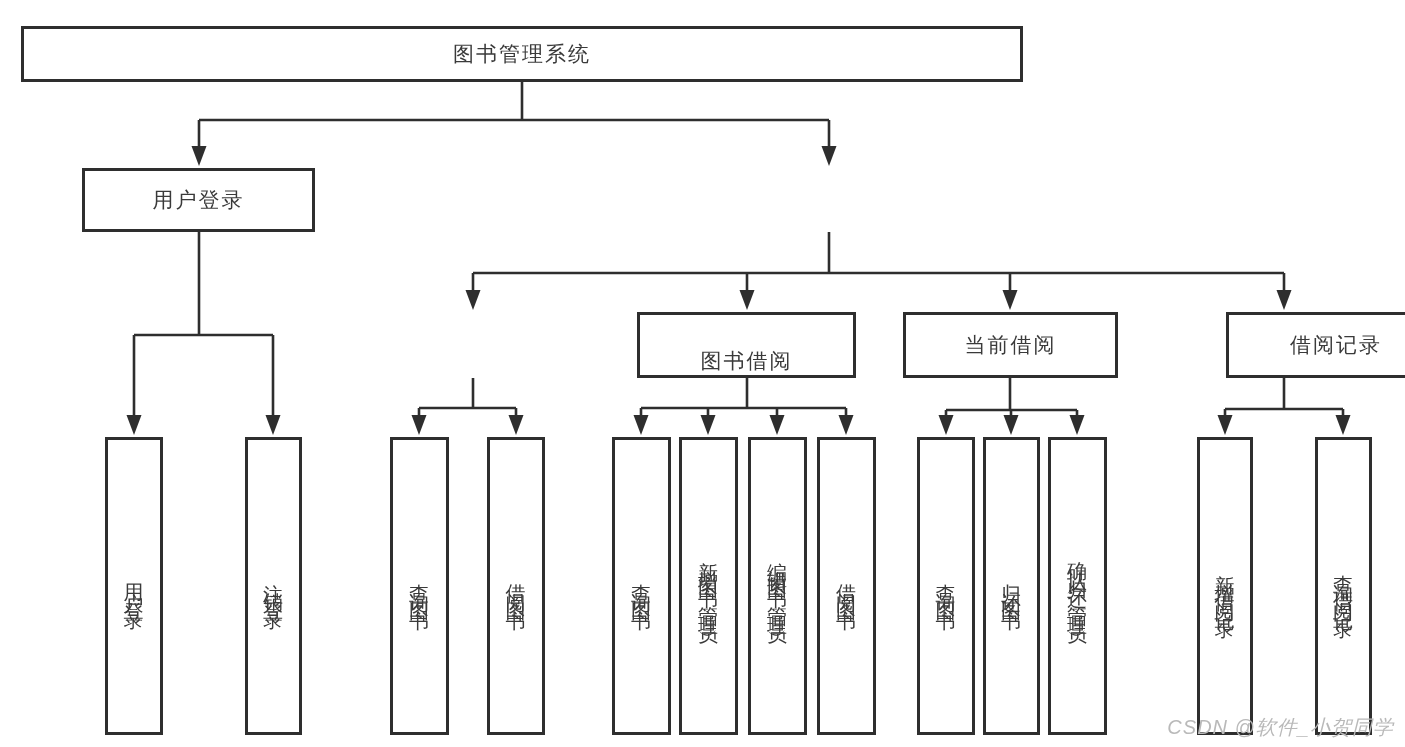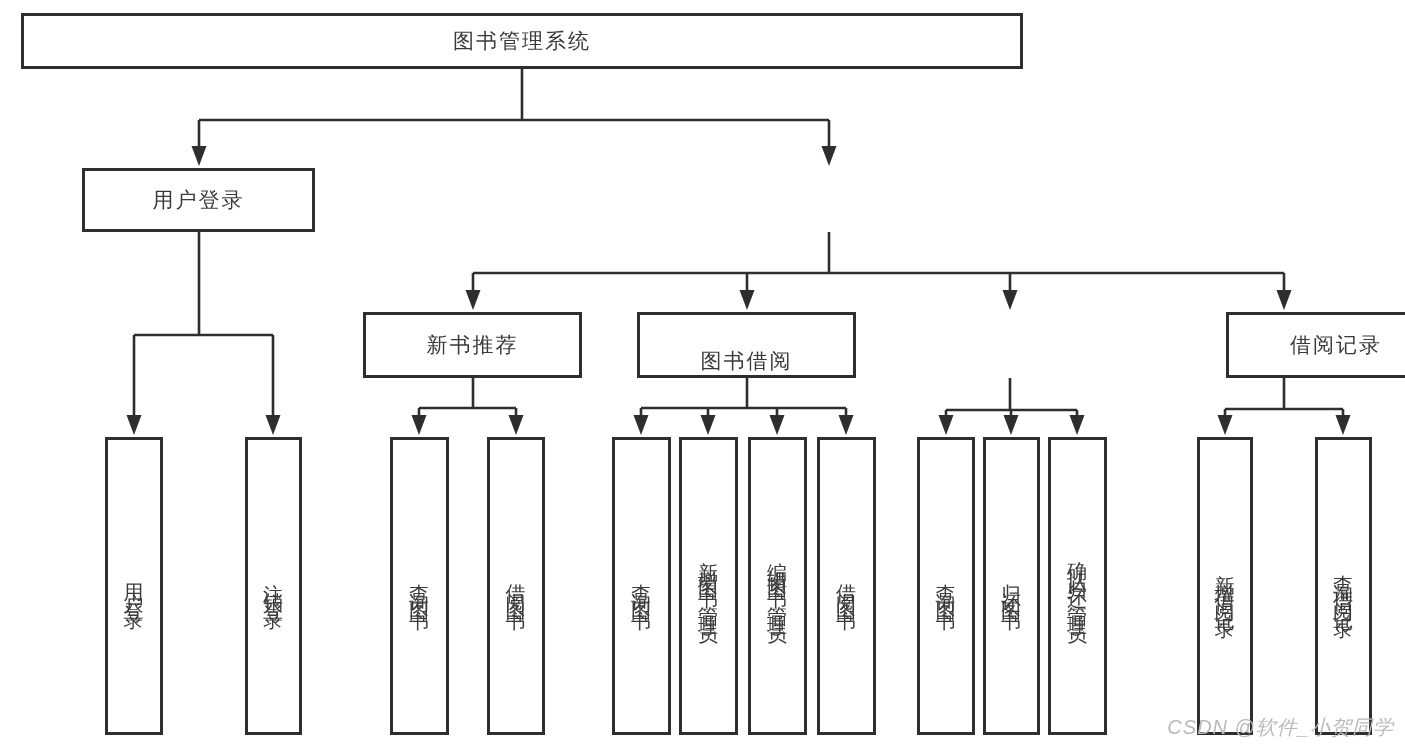--- a/index.html
+++ b/index.html
@@ -85,33 +85,33 @@
     <polygon points="700.5,415 715.5,415 708,435"></polygon>
     <polygon points="769.5,415 784.5,415 777,435"></polygon>
     <polygon points="838.5,415 853.5,415 846,435"></polygon>
     <polygon points="938.5,415 953.5,415 946,435"></polygon>
     <polygon points="1003.5,415 1018.5,415 1011,435"></polygon>
     <polygon points="1069.5,415 1084.5,415 1077,435"></polygon>
     <polygon points="1217.5,415 1232.5,415 1225,435"></polygon>
     <polygon points="1335.5,415 1350.5,415 1343,435"></polygon>
   </svg>
 
-  <div class="box" style="left:21px;top:13px;width:1002px;height:56px;">
+  <div class="box" style="left:21px;top:26px;width:1002px;height:56px;">
     <span class="hlabel">图书管理系统</span>
   </div>
 
   <div class="box" style="left:82px;top:168px;width:233px;height:64px;">
     <span class="hlabel">用户登录</span>
   </div>
 
-  <div class="box" style="left:363px;top:312px;width:219px;height:66px;">
-    <span class="hlabel">新书推荐</span>
-  </div>
   <div class="box" style="left:637px;top:312px;width:219px;height:66px;align-items:flex-end;">
     <span class="hlabel">图书借阅</span>
+  </div>
+  <div class="box" style="left:903px;top:312px;width:215px;height:66px;">
+    <span class="hlabel">当前借阅</span>
   </div>
   <div class="box" style="left:1226px;top:312px;width:220px;height:66px;">
     <span class="hlabel">借阅记录</span>
   </div>
 
   <div class="box vbox" style="left:105px;width:58px;">
     <span class="vlabel">用户登录</span>
   </div>
   <div class="box vbox" style="left:245px;width:57px;">
     <span class="vlabel">注销登录</span>

